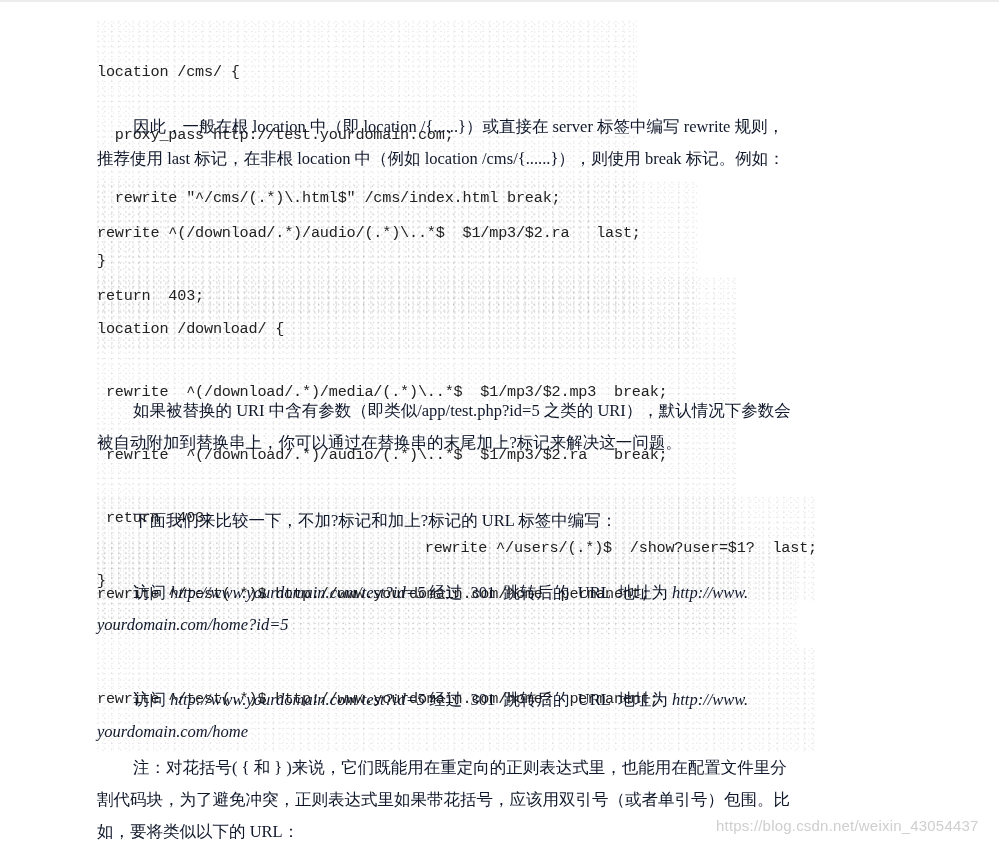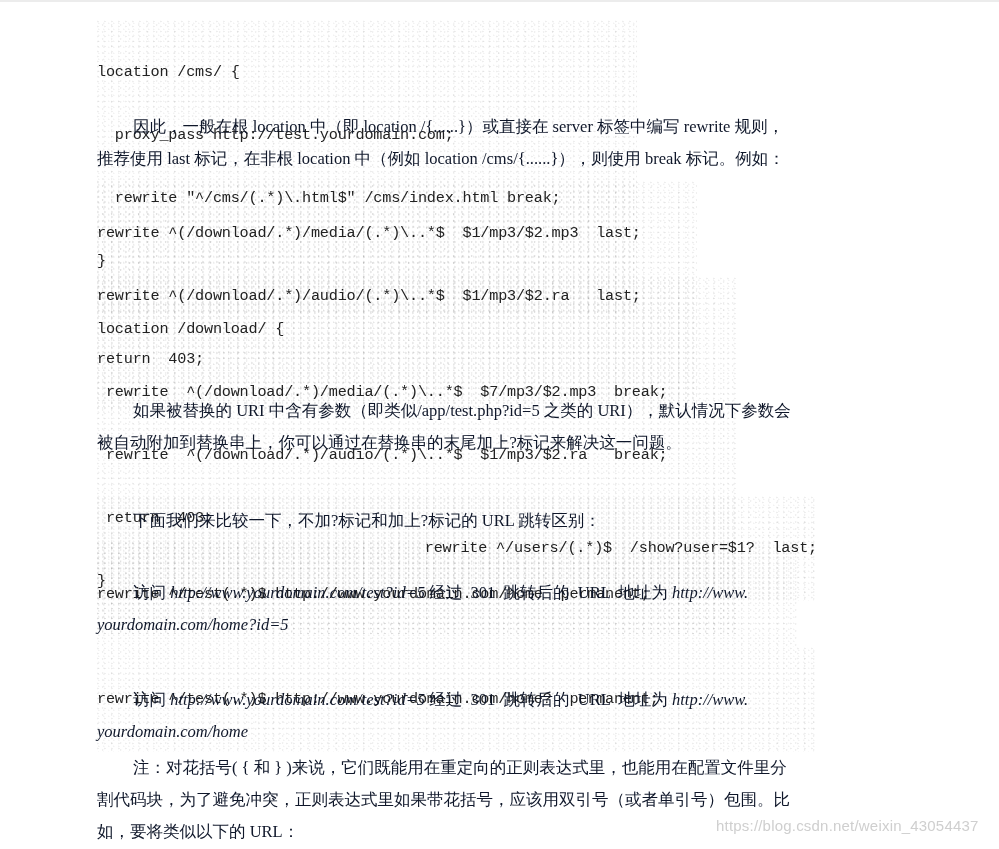--- a/index.html
+++ b/index.html
@@ -87,44 +87,43 @@
     <div>  rewrite "^/cms/(.*)\.html$" /cms/index.html break;</div>
     <div>}</div>
   </div>
 
   <div class="para" style="top:111px;">
     <span class="line indent">因此，一般在根 location 中（即 location /{......}）或直接在 server 标签中编写 rewrite 规则，</span>
     <span class="line">推荐使用 last 标记，在非根 location 中（例如 location /cms/{......}），则使用 break 标记。例如：</span>
   </div>
 
   <div class="code speckle" style="top:181px; width:600px;">
-    <div>rewrite ^(/download/.*)/media/(.*)\..*$  $1/mp3/$2.mp3  last;</div>
     <div>rewrite ^(/download/.*)/audio/(.*)\..*$  $1/mp3/$2.ra   last;</div>
     <div>return  403;</div>
   </div>
 
   <div class="code speckle" style="top:277px; width:640px;">
     <div>location /download/ {</div>
-    <div> rewrite  ^(/download/.*)/media/(.*)\..*$  $7/mp3/$2.mp3  break;</div>
+    <div> rewrite  ^(/download/.*)/media/(.*)\..*$  $1/mp3/$2.mp3  break;</div>
     <div> rewrite  ^(/download/.*)/audio/(.*)\..*$  $1/mp3/$2.ra   break;</div>
     <div> return  403;</div>
     <div>}</div>
   </div>
 
   <div class="para" style="top:395px;">
     <span class="line indent">如果被替换的 URI 中含有参数（即类似/app/test.php?id=5 之类的 URI），默认情况下参数会</span>
     <span class="line">被自动附加到替换串上，你可以通过在替换串的末尾加上?标记来解决这一问题。</span>
   </div>
 
   <div class="code speckle" style="top:496px; width:720px;text-align:right;">
     <div>rewrite ^/users/(.*)$  /show?user=$1?  last;</div>
   </div>
 
   <div class="para" style="top:505px;">
-    <span class="line indent">下面我们来比较一下，不加?标记和加上?标记的 URL 跳转区别：</span>
+    <span class="line indent">下面我们来比较一下，不加?标记和加上?标记的 URL 标签中编写：</span>
   </div>
 
   <div class="code speckle" style="top:542px; width:700px;">
     <div>rewrite ^/test(.*)$ http://www.yourdomain.com/home  permanent;</div>
   </div>
 
   <div class="para" style="top:577px;">
     <span class="line indent spread">
       <span>访问</span>
       <span class="it">http://www.yourdomain.com/test?id=5</span>

